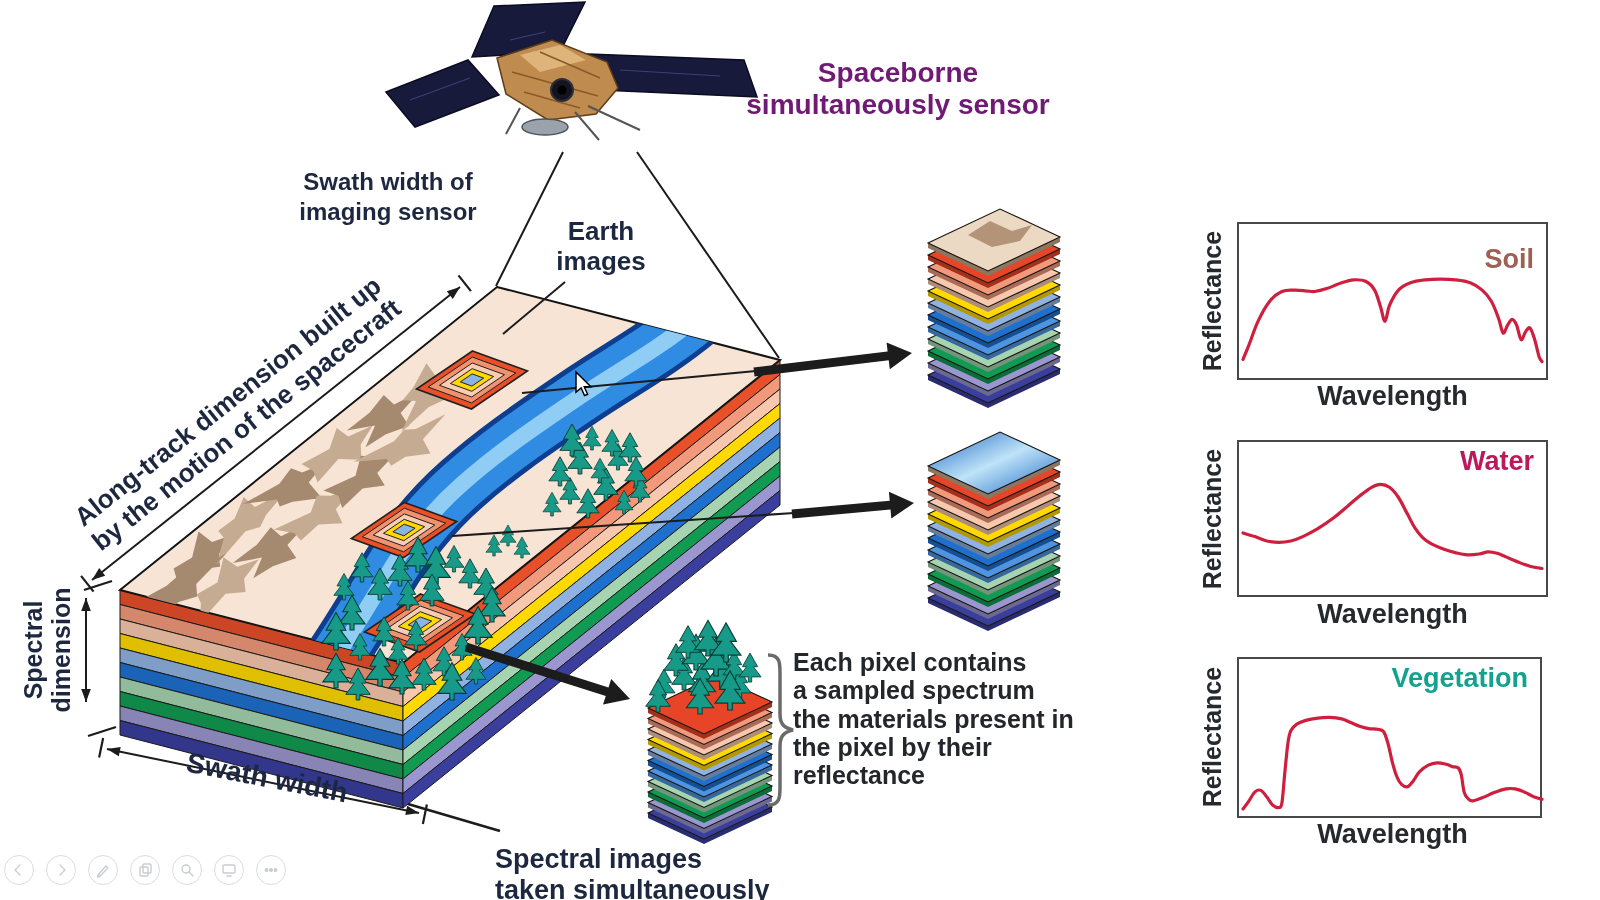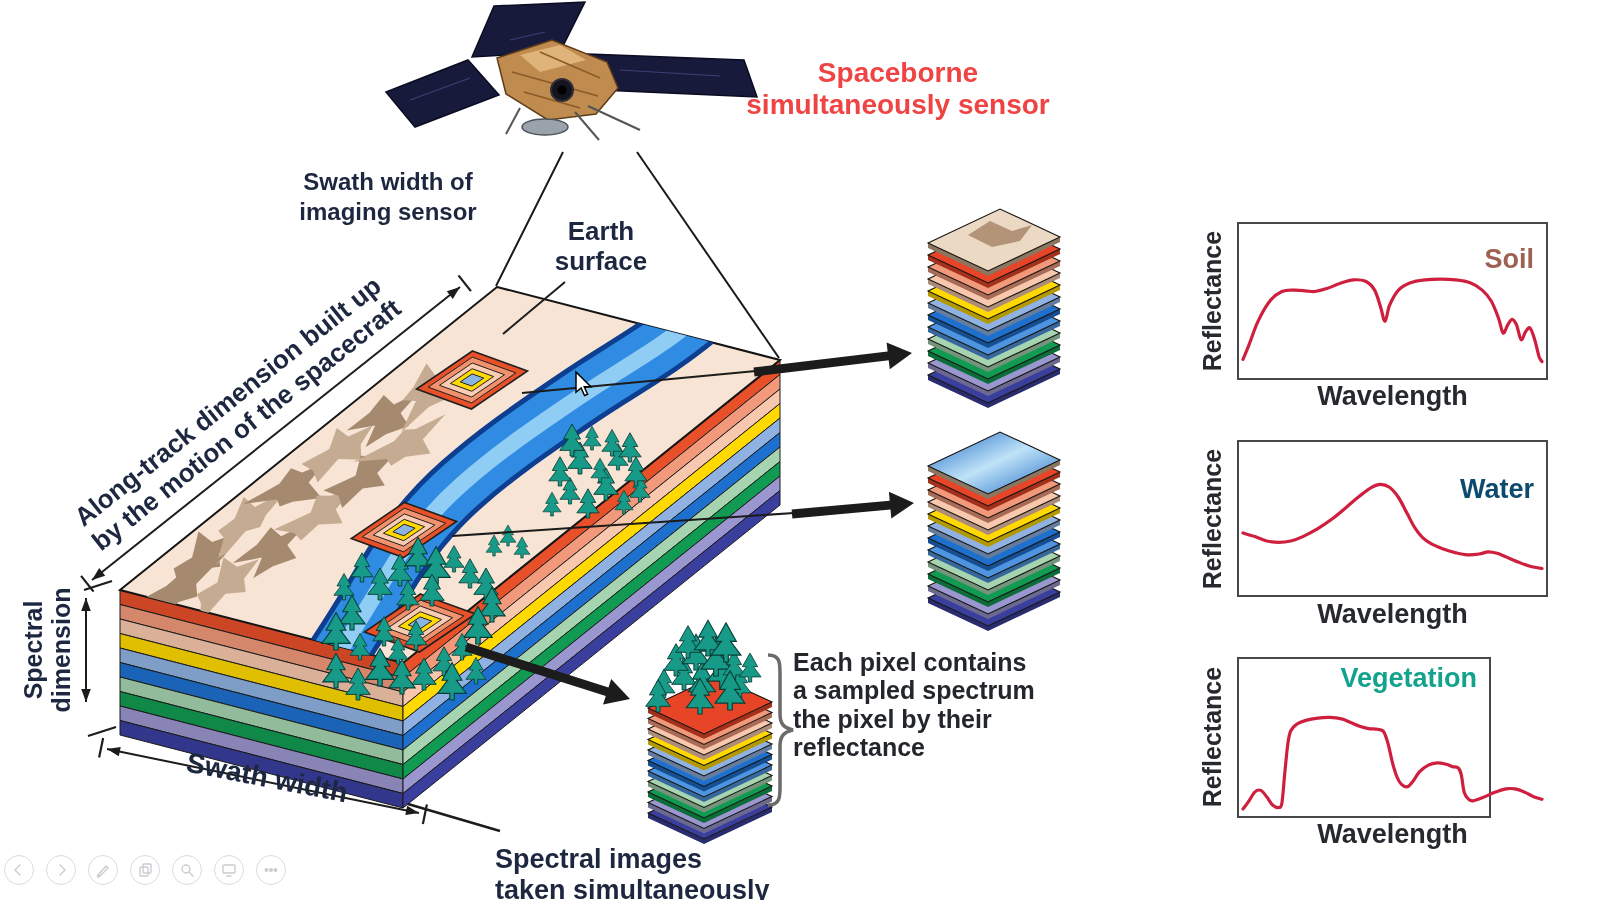--- a/index.html
+++ b/index.html
@@ -287,33 +287,33 @@
         </g>
       </g>
 
     <path d="M 768,655 C 780,655 780,663 780,673 L 780,714 C 780,724 784,728 793,730 C 784,732 780,736 780,746 L 780,787 C 780,797 780,805 768,805" fill="none" stroke="#6b6b6b" stroke-width="3.5"></path>
 
     <g transform="translate(576,372) scale(1.35)">
       <path d="M0 0 L0 15 L3.8 11.8 L6.3 17.5 L8.6 16.5 L6.1 10.9 L11 10.9 Z" fill="#fff" stroke="#000" stroke-width="1.1"></path>
     </g>
   </svg>
 
-  <div class="lbl center" style="left:698px;top:57px;width:400px;font-size:28px;line-height:32px;color:#ef4444;">
+  <div class="lbl center" style="left:698px;top:57px;width:400px;font-size:28px;line-height:32px;color:#701a75;">
       <div>Spaceborne</div>
       <div>simultaneously sensor</div>
     </div>
 
   <div class="lbl center" style="left:238px;top:167px;width:300px;font-size:24px;line-height:30px;">
       <div>Swath width of</div>
       <div>imaging sensor</div>
     </div>
 
   <div class="lbl center" style="left:501px;top:216px;width:200px;font-size:26px;line-height:30px;text-align:center;">
       <div>Earth</div>
-      <div>surface</div>
+      <div>images</div>
     </div>
 
   <div class="lbl center rot" style="left:237px;top:413px;font-size:26px;line-height:30px;transform:translate(-50%,-50%) rotate(-38.5deg);">
       <div>Along-track dimension built up</div>
       <div>by the motion of the spacecraft</div>
     </div>
 
   <div class="lbl center rot" style="left:47px;top:650px;font-size:25px;line-height:28px;transform:translate(-50%,-50%) rotate(-90deg);">
       <div>Spectral</div>
       <div>dimension</div>
@@ -322,37 +322,38 @@
   <div class="lbl rot" style="left:267px;top:778px;font-size:28px;transform:translate(-50%,-50%) rotate(11deg);">Swath width</div>
 
   <div class="lbl" style="left:495px;top:820px;font-size:27px;line-height:31px;margin-top:24px;">
       <div>Spectral images</div>
       <div>taken simultaneously</div>
     </div>
 
   <div class="lbl" style="left:793px;top:648px;font-size:25px;line-height:28.3px;color:#23262b;">
       <div>Each pixel contains</div>
       <div>a sampled spectrum</div>
+      <div>the materials present in</div>
       <div>the pixel by their</div>
       <div>reflectance</div>
     </div>
 
   <div class="chart" style="left:1237px;top:222px;width:311px;height:158px;">
     <svg width="307" height="154">
         <path d="M4.0,135.4C5.0,133.0,7.5,127.1,10.0,120.8C12.5,114.5,15.5,104.7,19.0,97.4C22.4,90.1,26.9,82.0,30.9,77.0C34.9,72.0,38.9,69.3,42.9,67.5C46.9,65.7,50.8,66.2,54.8,66.1C58.8,65.9,63.3,66.5,66.8,66.8C70.3,67.0,72.3,67.9,75.8,67.5C79.2,67.1,83.2,66.1,87.7,64.6C92.2,63.1,98.2,60.2,102.7,58.8C107.2,57.3,110.6,56.1,114.6,55.8C118.6,55.6,123.1,55.6,126.6,57.3C130.1,59.0,133.1,61.8,135.6,66.1C138.1,70.3,139.8,77.6,141.5,82.8C143.3,88.1,144.5,97.7,146.0,97.4C147.5,97.2,148.3,86.6,150.5,81.4C152.8,76.1,156.0,69.8,159.5,66.1C163.0,62.3,167.0,60.5,171.4,58.8C175.9,57.0,181.4,56.4,186.4,55.8C191.4,55.2,196.4,55.1,201.3,55.1C206.3,55.1,211.3,55.2,216.3,55.8C221.3,56.4,226.8,57.0,231.2,58.8C235.7,60.5,239.7,63.0,243.2,66.1C246.7,69.1,249.4,72.3,252.2,77.0C254.9,81.7,257.7,89.2,259.6,94.5C261.6,99.9,262.6,108.0,264.1,109.1C265.6,110.2,267.1,103.4,268.6,101.1C270.1,98.8,271.6,95.3,273.1,95.3C274.6,95.3,276.1,97.7,277.6,101.1C279.1,104.5,280.6,114.6,282.1,115.7C283.6,116.8,285.1,109.6,286.6,107.7C288.1,105.7,289.5,102.8,291.0,104.0C292.5,105.2,294.0,110.2,295.5,115.0C297.0,119.7,298.8,128.7,300.0,132.5C301.3,136.3,302.5,136.7,303.0,137.6" fill="none" stroke="#ce1f3e" stroke-width="3.2" stroke-linejoin="round" stroke-linecap="round"></path>
       </svg>
     <span class="ctitle" style="color: rgb(157, 96, 81); margin-top: 16px;">Soil</span>
   </div>
   <div class="chart" style="left:1237px;top:440px;width:311px;height:157px;">
     <svg width="307" height="153">
         <path d="M4.0,91.0C6.0,91.6,12.0,93.3,16.0,94.6C19.9,96.0,23.9,98.0,27.9,99.0C31.9,99.9,35.9,100.4,39.9,100.4C43.9,100.4,47.9,99.9,51.8,99.0C55.8,98.0,59.3,96.7,63.8,94.6C68.3,92.6,73.8,89.7,78.8,86.7C83.7,83.6,88.7,80.2,93.7,76.5C98.7,72.8,104.2,67.9,108.6,64.2C113.1,60.4,116.6,57.2,120.6,54.0C124.6,50.9,129.1,47.3,132.6,45.3C136.1,43.4,138.5,42.4,141.5,42.4C144.5,42.4,147.5,43.2,150.5,45.3C153.5,47.5,156.5,51.0,159.5,55.5C162.5,59.9,165.7,67.1,168.5,72.1C171.2,77.2,173.4,82.1,175.9,85.9C178.4,89.8,180.7,92.7,183.4,95.3C186.1,98.0,188.9,99.9,192.4,101.9C195.9,103.8,200.3,105.5,204.3,107.0C208.3,108.4,212.3,109.6,216.3,110.6C220.3,111.5,224.3,112.5,228.3,112.8C232.2,113.0,236.7,112.5,240.2,112.0C243.7,111.5,246.2,110.0,249.2,109.8C252.2,109.7,255.2,110.5,258.1,111.3C261.1,112.1,263.6,113.5,267.1,114.9C270.6,116.4,275.1,118.4,279.1,120.0C283.1,121.6,287.1,123.3,291.0,124.3C295.0,125.4,301.0,126.2,303.0,126.5" fill="none" stroke="#ce1f3e" stroke-width="3.2" stroke-linejoin="round" stroke-linecap="round"></path>
       </svg>
-    <span class="ctitle" style="color: #0c4a6e; margin-top: 28px;">Water</span>
+    <span class="ctitle" style="color: #be185d;">Water</span>
   </div>
-  <div class="chart" style="left:1237px;top:657px;width:254px;height:161px;">
+  <div class="chart" style="left:1237px;top:657px;width:305px;height:161px;">
     <svg width="307" height="157">
         <path d="M4.0,150.0C5.0,148.7,8.0,144.7,10.0,141.8C12.0,139.0,14.0,134.6,16.0,132.9C18.0,131.1,19.9,130.5,21.9,131.4C23.9,132.3,25.9,135.6,27.9,138.1C29.9,140.6,31.9,144.6,33.9,146.3C35.9,148.0,38.4,148.9,39.9,148.5C41.4,148.2,41.9,150.0,42.9,144.1C43.9,138.1,44.9,122.7,45.9,112.8C46.9,102.8,47.9,91.3,48.9,84.5C49.8,77.6,50.3,75.0,51.8,71.8C53.3,68.6,55.3,66.8,57.8,65.1C60.3,63.4,63.3,62.4,66.8,61.4C70.3,60.4,74.8,59.6,78.8,59.1C82.7,58.6,86.7,58.3,90.7,58.4C94.7,58.5,99.2,59.0,102.7,59.9C106.2,60.7,108.7,62.4,111.6,63.6C114.6,64.8,117.6,66.3,120.6,67.3C123.6,68.3,126.6,69.1,129.6,69.6C132.6,70.1,136.1,69.8,138.6,70.3C141.0,70.8,142.8,70.2,144.5,72.5C146.3,74.9,147.5,79.2,149.0,84.5C150.5,89.7,152.0,98.2,153.5,103.8C155.0,109.4,156.5,114.4,158.0,118.0C159.5,121.6,160.7,123.8,162.5,125.4C164.2,127.0,166.5,128.3,168.5,127.7C170.4,127.0,172.4,124.2,174.4,121.7C176.4,119.2,177.9,115.4,180.4,112.8C182.9,110.2,186.4,107.6,189.4,106.1C192.4,104.6,195.4,104.0,198.3,103.8C201.3,103.7,204.8,104.7,207.3,105.3C209.8,105.9,211.3,106.9,213.3,107.6C215.3,108.2,217.8,107.7,219.3,109.0C220.8,110.4,221.3,111.7,222.3,115.8C223.3,119.8,224.0,129.5,225.3,133.6C226.5,137.7,228.3,139.0,229.7,140.3C231.2,141.7,232.0,142.1,234.2,141.8C236.5,141.6,239.7,140.2,243.2,138.8C246.7,137.5,251.2,135.1,255.2,133.6C259.1,132.1,263.6,130.5,267.1,129.9C270.6,129.3,273.1,129.4,276.1,129.9C279.1,130.4,282.1,131.6,285.1,132.9C288.1,134.1,291.0,136.1,294.0,137.4C297.0,138.6,301.5,139.8,303.0,140.3" fill="none" stroke="#ce1f3e" stroke-width="3.2" stroke-linejoin="round" stroke-linecap="round"></path>
       </svg>
     <span class="ctitle" style="color: rgb(18, 162, 142);">Vegetation</span>
   </div>
 
   <div class="axis-label center" style="left:1237px;top:381px;width:311px;font-size:27px;text-align:center;">Wavelength</div>
   <div class="axis-label center" style="left:1237px;top:599px;width:311px;font-size:27px;text-align:center;">Wavelength</div>
   <div class="axis-label center" style="left:1237px;top:819px;width:311px;font-size:27px;text-align:center;">Wavelength</div>
 

